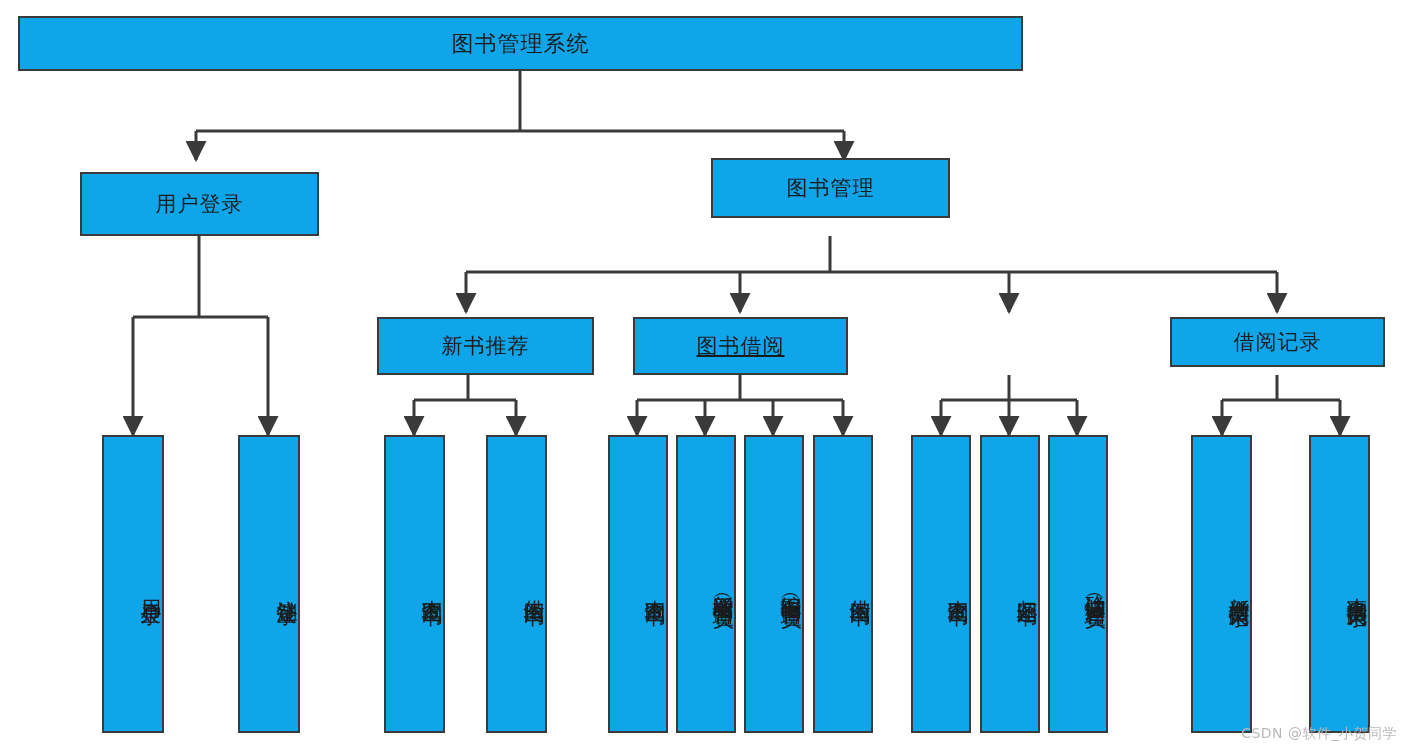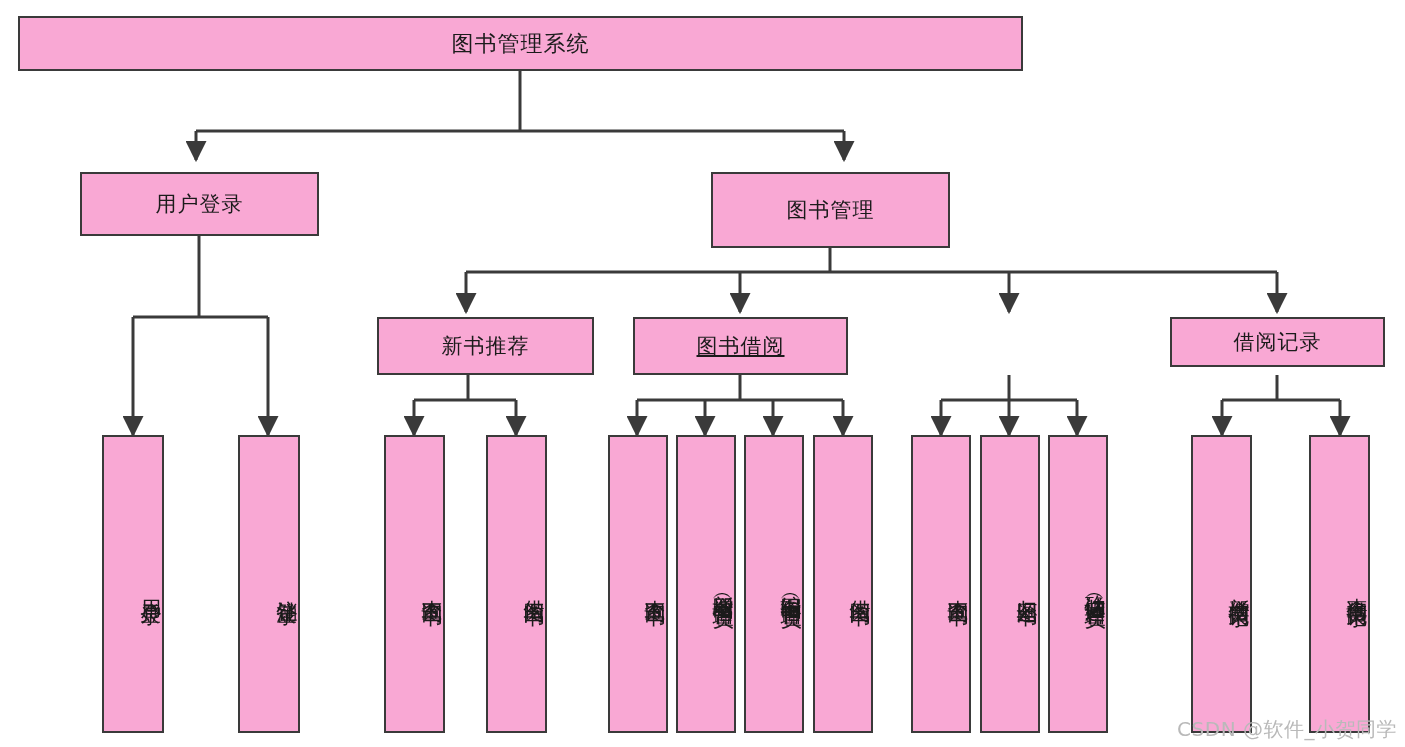--- a/index.html
+++ b/index.html
@@ -21,21 +21,21 @@
     position: absolute;
     left: 0;
     top: 0;
     width: 1405px;
     height: 747px;
     pointer-events: none;
   }
   .node {
     position: absolute;
     box-sizing: border-box;
-    background: #f9a8d4;
+    background: #0ea5e9;
     border: 2px solid #3a3a3a;
     display: flex;
     align-items: center;
     justify-content: center;
     color: #1b1b1b;
   }
   .node.horiz {
     font-size: 21px;
     letter-spacing: 1px;
   }
@@ -54,21 +54,21 @@
     text-orientation: upright;
     white-space: nowrap;
   }
   .node.root {
     font-size: 22px;
   }
   .watermark {
     position: absolute;
     right: 8px;
     bottom: 4px;
-    font-size: 20px;
+    font-size: 14px;
     color: #b9b9b9;
     white-space: nowrap;
     letter-spacing: 0.5px;
   }
 </style>
 </head>
 <body>
 
 <div id="canvas">
 
@@ -123,21 +123,21 @@
   </svg>
 
   <div class="node horiz root" style="left:18px; top:16px; width:1005px; height:55px;">
     <span>图书管理系统</span>
   </div>
 
   <div class="node horiz" style="left:80px; top:172px; width:239px; height:64px;">
     <span>用户登录</span>
   </div>
 
-  <div class="node horiz" style="left:711px; top:172px; width:239px; height:76px;">
+  <div class="node horiz" style="left:711px; top:158px; width:239px; height:60px;">
     <span>图书管理</span>
   </div>
 
   <div class="node horiz" style="left:377px; top:317px; width:217px; height:58px;">
     <span>新书推荐</span>
   </div>
 
   <div class="node horiz" style="left:633px; top:317px; width:215px; height:58px;text-decoration:underline;">
     <span>图书借阅</span>
   </div>

